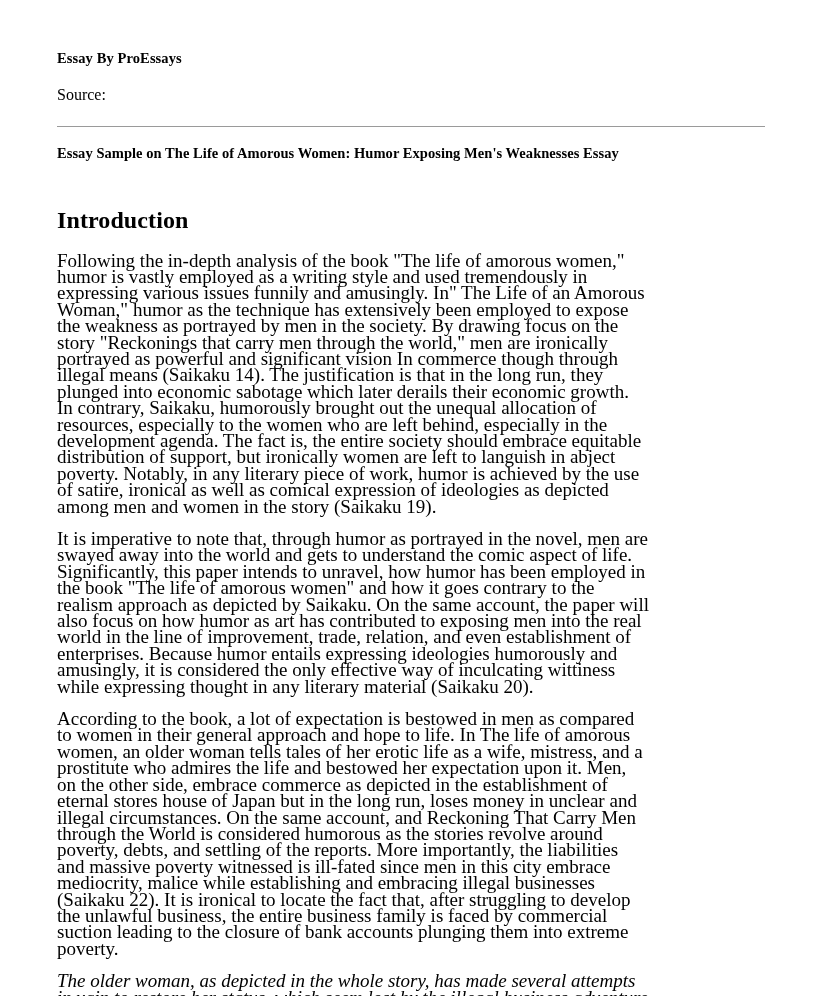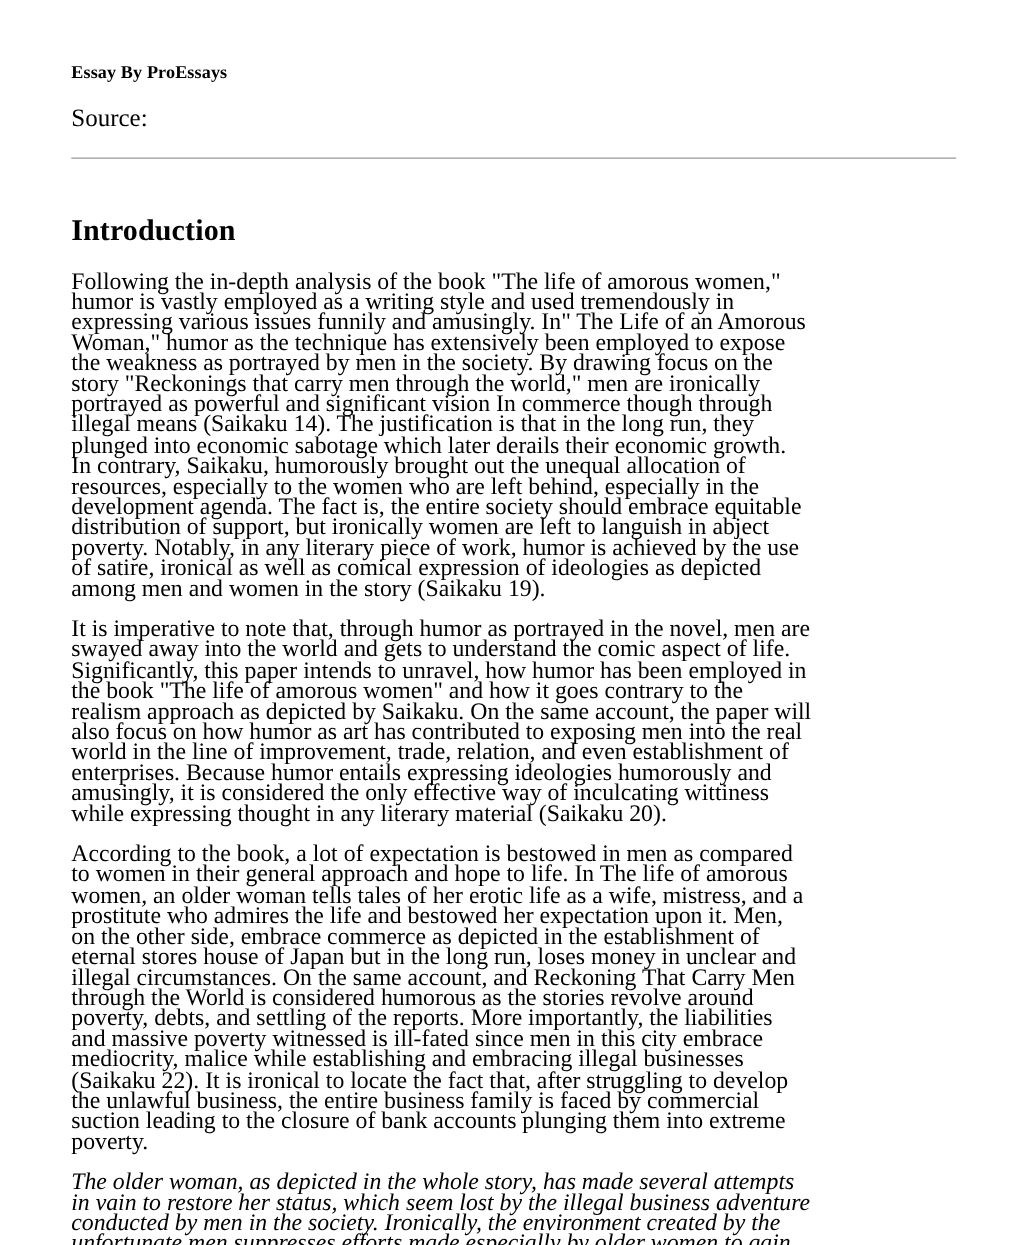--- a/index.html
+++ b/index.html
@@ -23,21 +23,21 @@
     position: relative;
   }
   .site-name {
     font-size: 14.5px;
     font-weight: bold;
     line-height: 17px;
     margin: 0 0 20px 0;
     letter-spacing: 0.1px;
   }
   .source-block {
-    font-size: 20px;
+    font-size: 16px;
     line-height: 16.5px;
     margin: 0 0 22px 0;
     word-break: break-all;
     max-width: 708px;
   }
   .source-label {
     display: block;
   }
   .source-url {
     display: block;
@@ -82,20 +82,21 @@
 <div class="page">
 
   <div class="site-name">Essay By ProEssays</div>
 
   <div class="source-block">
     <span class="source-label">Source:</span>
   </div>
 
   <hr class="rule">
 
+  <div class="doc-title">Essay Sample on The Life of Amorous Women: Humor Exposing Men's Weaknesses Essay</div>
 
   <h1 class="section-heading">Introduction</h1>
 
   <p class="body-text">Following the in-depth analysis of the book "The life of amorous women," humor is vastly employed as a writing style and used tremendously in expressing various issues funnily and amusingly. In" The Life of an Amorous Woman," humor as the technique has extensively been employed to expose the weakness as portrayed by men in the society. By drawing focus on the story "Reckonings that carry men through the world," men are ironically portrayed as powerful and significant vision In commerce though through illegal means (Saikaku 14). The justification is that in the long run, they plunged into economic sabotage which later derails their economic growth. In contrary, Saikaku, humorously brought out the unequal allocation of resources, especially to the women who are left behind, especially in the development agenda. The fact is, the entire society should embrace equitable distribution of support, but ironically women are left to languish in abject poverty. Notably, in any literary piece of work, humor is achieved by the use of satire, ironical as well as comical expression of ideologies as depicted among men and women in the story (Saikaku 19).</p>
 
   <p class="body-text">It is imperative to note that, through humor as portrayed in the novel, men are swayed away into the world and gets to understand the comic aspect of life. Significantly, this paper intends to unravel, how humor has been employed in the book "The life of amorous women" and how it goes contrary to the realism approach as depicted by Saikaku. On the same account, the paper will also focus on how humor as art has contributed to exposing men into the real world in the line of improvement, trade, relation, and even establishment of enterprises. Because humor entails expressing ideologies humorously and amusingly, it is considered the only effective way of inculcating wittiness while expressing thought in any literary material (Saikaku 20).</p>
 
   <p class="body-text">According to the book, a lot of expectation is bestowed in men as compared to women in their general approach and hope to life. In The life of amorous women, an older woman tells tales of her erotic life as a wife, mistress, and a prostitute who admires the life and bestowed her expectation upon it. Men, on the other side, embrace commerce as depicted in the establishment of eternal stores house of Japan but in the long run, loses money in unclear and illegal circumstances. On the same account, and Reckoning That Carry Men through the World is considered humorous as the stories revolve around poverty, debts, and settling of the reports. More importantly, the liabilities and massive poverty witnessed is ill-fated since men in this city embrace mediocrity, malice while establishing and embracing illegal businesses (Saikaku 22). It is ironical to locate the fact that, after struggling to develop the unlawful business, the entire business family is faced by commercial suction leading to the closure of bank accounts plunging them into extreme poverty.</p>
 
   <p class="body-text">The older woman, as depicted in the whole story, has made several attempts in vain to restore her status, which seem lost by the illegal business adventure conducted by men in the society. Ironically, the environment created by the unfortunate men suppresses efforts made especially by older women to gain access to the resources. The Life of an Amorous Woman, there is a pleasant entertainment that encompasses the entire episode with unhappy ending but highly associated with the grit of</p>

